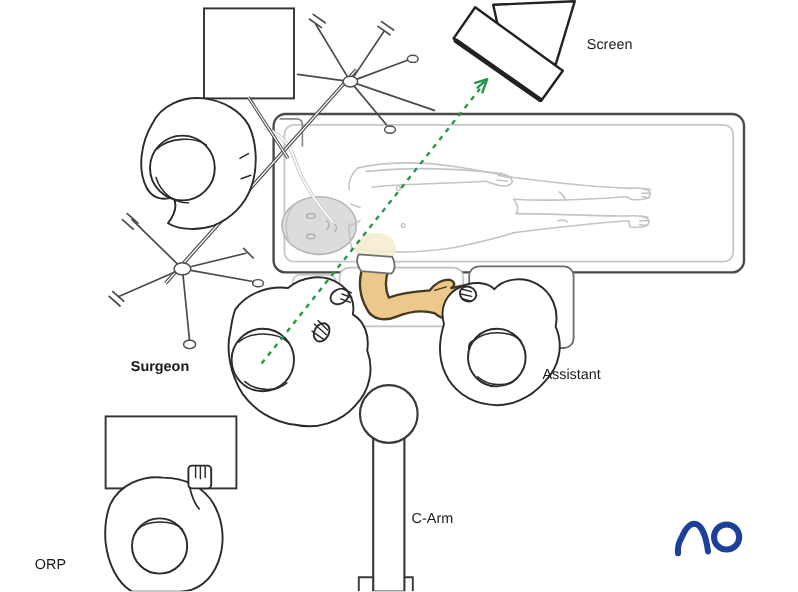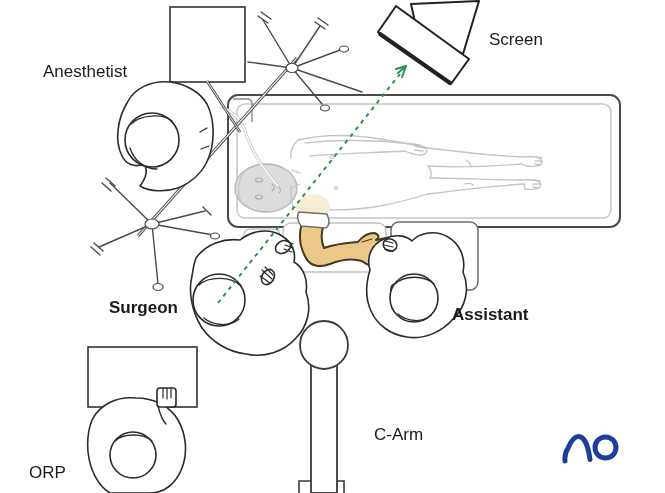--- a/index.html
+++ b/index.html
@@ -1,19 +1,19 @@
 <!DOCTYPE html>
 <html><head>
 <meta charset="utf-8">
 <style>
   html,body{margin:0;padding:0;background:#fff;}
   .stage{position:relative;width:665px;height:493px;background:#ffffff;overflow:hidden;
          font-family:"Liberation Sans",sans-serif;}
   .stage svg.scene{position:absolute;left:0;top:0;}
-  .lbl{position:absolute;font-size:17px;line-height:1.1;color:#1a1a1a;white-space:nowrap;text-align:center;}
+  .lbl{position:absolute;font-size:12px;line-height:1.1;color:#1a1a1a;white-space:nowrap;text-align:center;}
   .logo{position:absolute;left:562px;top:432px;width:60px;height:34px;}
   .logo .sr{position:absolute;width:1px;height:1px;overflow:hidden;clip:rect(0 0 0 0);}
   
   .ink{stroke:#2b2b2b;fill:none;stroke-linecap:round;stroke-linejoin:round;}
   .person{fill:#ffffff;stroke:#2b2b2b;stroke-width:1.6;stroke-linejoin:round;stroke-linecap:round;}
   .pat{stroke:#c4c4c4;fill:none;stroke-width:1.3;stroke-linecap:round;stroke-linejoin:round;}
   .pole{stroke:#4a4a4a;fill:none;stroke-width:1.4;stroke-linecap:round;}
 </style>
 </head>
 <body>
@@ -170,26 +170,25 @@
     <circle class="person" cx="133" cy="455" r="23"></circle>
     <path class="ink" stroke-width="1.3" d="M115,441 C123,433 144,433 152,441"></path>
   </g>
 
   <g>
     <line x1="218" y1="303" x2="400" y2="74" stroke-width="2" stroke-dasharray="4 4.5" fill="none" stroke="#27954d"></line>
     <path d="M406,66 L396,69 M406,66 L402,77 M406,66 L398,73" stroke-width="2" fill="none" stroke-linecap="round" stroke="#27954d"></path>
   </g>
 </svg>
 
-<div class="lbl" style="left:43px;top:63px;">Anesthetist</div>
 <div class="lbl" style="left:489px;top:31px;">Screen</div>
 <div class="lbl" style="left:109px;top:299px;font-weight:bold;">Surgeon</div>
-<div class="lbl" style="left:452px;top:306px;font-weight:bold;">Assistant</div>
+<div class="lbl" style="left:452px;top:306px;">Assistant</div>
 <div class="lbl" style="left:29px;top:464px;">ORP</div>
-<div class="lbl" style="left:343px;top:426px;margin-left:31px;">C-Arm</div>
+<div class="lbl" style="left:343px;top:426px;">C-Arm</div>
 
 <div class="logo">
   <span class="sr">AO</span>
   <svg width="60" height="34" viewBox="0 0 60 34">
     <path d="M3,29 C2.6,25 3.6,20 6,16 C9,9 12.5,4.5 16.5,4.5 C21.5,4.5 26,12 28,27.5" fill="none" stroke-width="5" stroke-linecap="round" stroke="#1c4099"></path>
     <circle cx="43.5" cy="15.5" r="10.5" fill="none" stroke-width="5" stroke="#1c4099"></circle>
   </svg>
 </div>
 
 </div>

